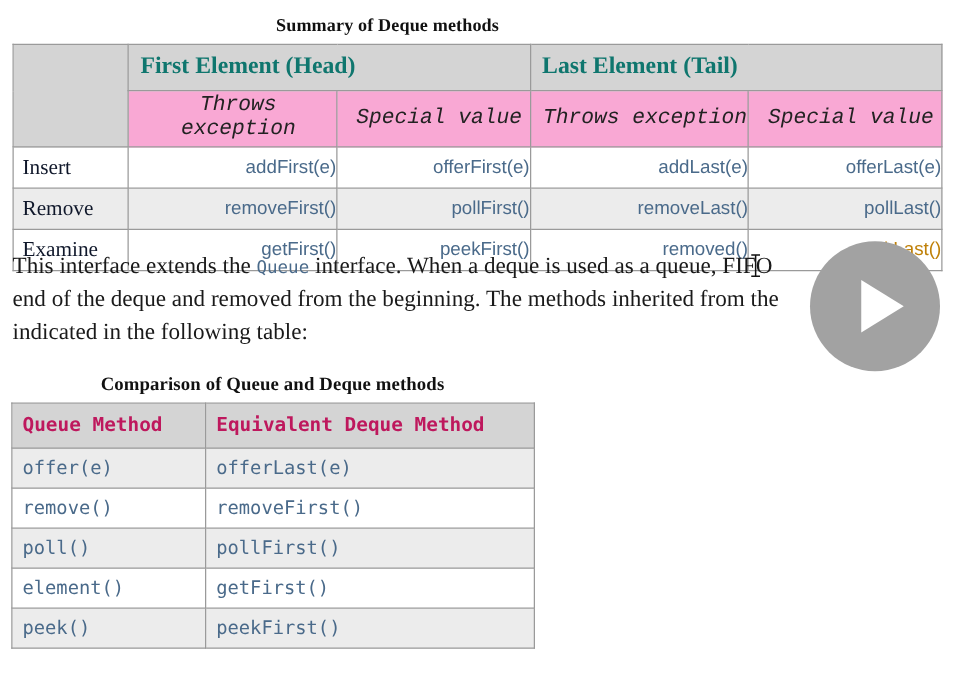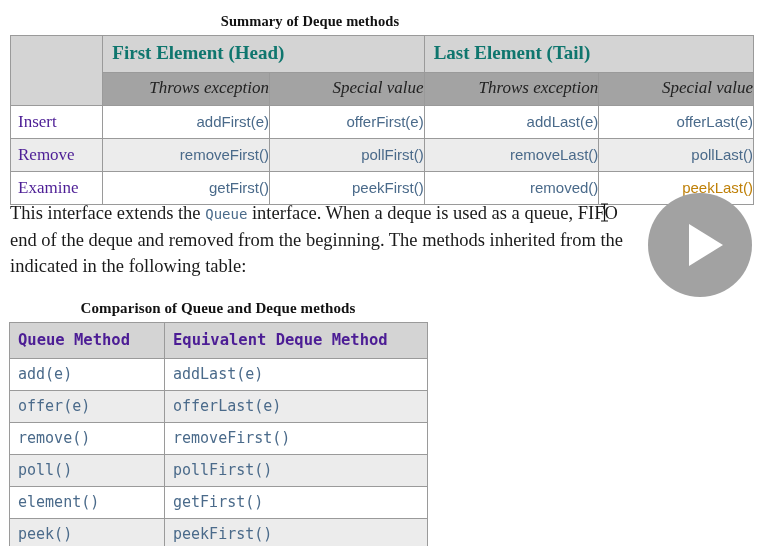--- a/index.html
+++ b/index.html
@@ -50,36 +50,36 @@
     background: #d4d4d4;
     font-family: "Liberation Serif", serif;
     font-weight: bold;
     font-size: 19px;
     color: #0f766e;
     text-align: left;
     padding: 3px 0 5px 9px !important;
     height: 28px;
   }
   .hdr-sub {
-    background: #a3a3a3;
-    font-family: Liberation Serif, serif;
+    background: #f9a8d4;
+    font-family: Liberation Mono, monospace;
     font-style: italic;
     font-size: 17px;
     color: #222222;
-    text-align: right;
+    text-align: center;
     padding: 2px 0 4px 9px !important;
     height: 26px;
   }
   .corner-cell {
     background: #d4d4d4;
   }
   .rowlabel {
     font-family: "Liberation Serif", serif;
     font-size: 17px;
-    color: #4c1d95;
+    color: #0f172a;
     text-align: left;
     padding: 2px 0 3px 7px !important;
     height: 27px;
   }
   .codecell {
     font-family: Liberation Sans, sans-serif;
     font-size: 15px;
     color: #4a6a8a;
     text-align: right;
     padding: 2px 0 3px 9px !important;
@@ -121,21 +121,21 @@
     font-size: 15px;
     text-align: center;
     margin-bottom: 5px;
   }
   #queue-deque-table { width: 418px; }
   .cmp-hdr {
     background: #d4d4d4;
     font-family: "DejaVu Sans Mono", monospace;
     font-weight: bold;
     font-size: 15.5px;
-    color: #4c1d95;
+    color: #be185d;
     text-align: left;
     padding: 4px 0 5px 8px !important;
     height: 26px;
     white-space: nowrap;
   }
   .cmp-cell {
     font-family: "DejaVu Sans Mono", monospace;
     font-size: 15px;
     color: #4a6a8a;
     text-align: left;
@@ -241,24 +241,20 @@
     <colgroup>
       <col style="width:155px">
       <col style="width:263px">
     </colgroup>
     <tbody>
       <tr>
         <td class="cmp-hdr">Queue Method</td>
         <td class="cmp-hdr">Equivalent Deque Method</td>
       </tr>
 
-      <tr>
-        <td class="cmp-cell">add(e)</td>
-        <td class="cmp-cell">addLast(e)</td>
-      </tr>
       <tr class="zebra">
         <td class="cmp-cell">offer(e)</td>
         <td class="cmp-cell">offerLast(e)</td>
       </tr>
       <tr>
         <td class="cmp-cell">remove()</td>
         <td class="cmp-cell">removeFirst()</td>
       </tr>
       <tr class="zebra">
         <td class="cmp-cell">poll()</td>

